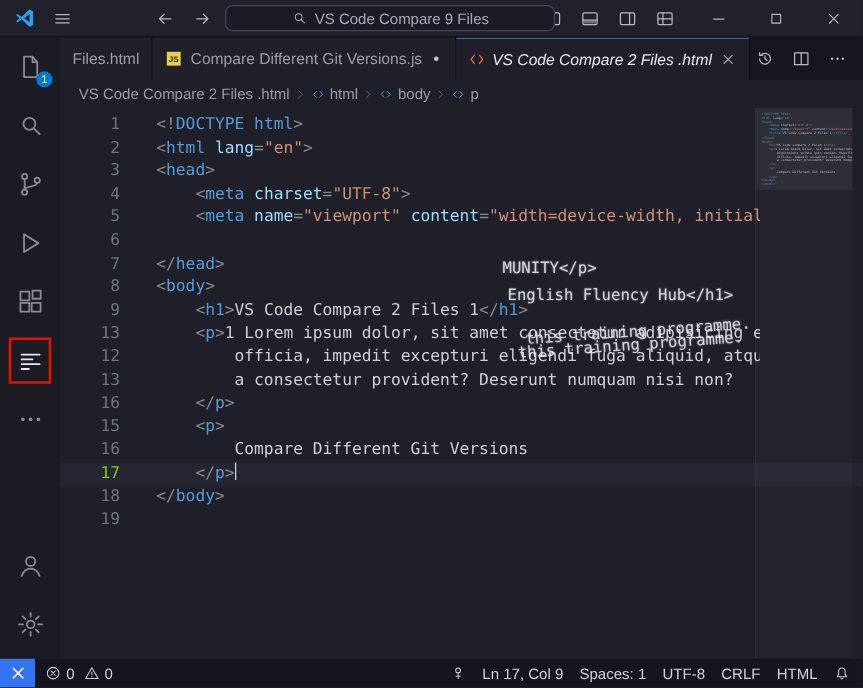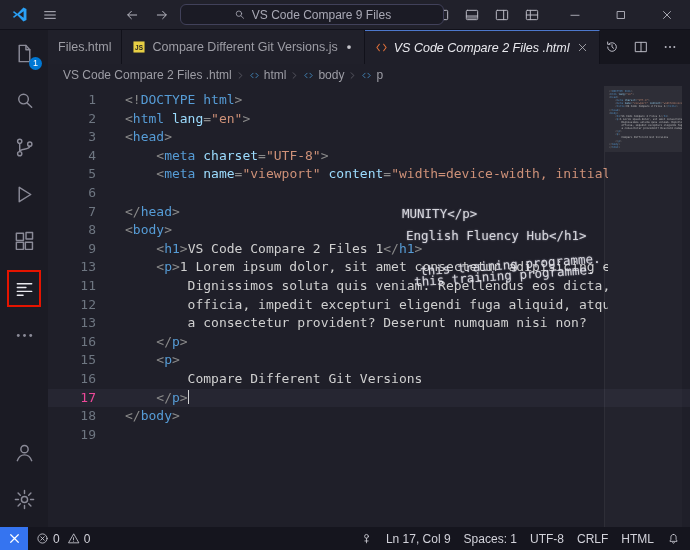--- a/index.html
+++ b/index.html
@@ -58,21 +58,21 @@
   .bc-item { display: flex; align-items: center; gap: 4px; cursor: pointer; }
   .bc-sep { color: #6a6a75; }
   .bc-sym { color: #4fa7e8; }
 
   
   .editor { flex: 1; position: relative; overflow: hidden; background: #1f1f29; }
   .lines { padding-top: 5px; font-family: "DejaVu Sans Mono", monospace; font-size: 13px; }
   .row { display: flex; height: 18.6px; line-height: 18.6px; white-space: pre; }
   .row.cur { background: rgba(140,140,175,0.07); }
   .num { flex: 0 0 48px; text-align: right; color: #6e7681; }
-  .row.cur .num { color: #ec4899; padding-left: 21px; }
+  .row.cur .num { color: #84cc16; padding-left: 21px; }
   .code { margin-left: 29px; flex: 1; overflow: hidden; margin-right: 82px; }
   .tk-t { color: #569cd6; }
   .tk-p { color: #8a8a8a; }
   .tk-a { color: #9cdcfe; }
   .tk-s { color: #ce9178; }
   .tk-x { color: #d0d0d0; }
   .cursor { display: inline-block; width: 1.5px; height: 14px; background: #d4d4d4; vertical-align: -2px;
             animation: blink 1s step-end infinite; }
   @keyframes blink { 50% { opacity: 0; } }
 
@@ -382,21 +382,20 @@
             <div class="row"><span class="num">1</span><span class="code"><span class="tk-p">&lt;!</span><span class="tk-t">DOCTYPE</span><span class="tk-x"> </span><span class="tk-t">html</span><span class="tk-p">&gt;</span></span></div>
             <div class="row"><span class="num">2</span><span class="code"><span class="tk-p">&lt;</span><span class="tk-t">html</span><span class="tk-x"> </span><span class="tk-a">lang</span><span class="tk-p">=</span><span class="tk-s">"en"</span><span class="tk-p">&gt;</span></span></div>
             <div class="row"><span class="num">3</span><span class="code"><span class="tk-p">&lt;</span><span class="tk-t">head</span><span class="tk-p">&gt;</span></span></div>
             <div class="row"><span class="num">4</span><span class="code"><span class="tk-x">    </span><span class="tk-p">&lt;</span><span class="tk-t">meta</span><span class="tk-x"> </span><span class="tk-a">charset</span><span class="tk-p">=</span><span class="tk-s">"UTF-8"</span><span class="tk-p">&gt;</span></span></div>
             <div class="row"><span class="num">5</span><span class="code"><span class="tk-x">    </span><span class="tk-p">&lt;</span><span class="tk-t">meta</span><span class="tk-x"> </span><span class="tk-a">name</span><span class="tk-p">=</span><span class="tk-s">"viewport"</span><span class="tk-x"> </span><span class="tk-a">content</span><span class="tk-p">=</span><span class="tk-s">"width=device-width, initial-sc</span></span></div>
             <div class="row"><span class="num">6</span></div>
             <div class="row"><span class="num">7</span><span class="code"><span class="tk-p">&lt;/</span><span class="tk-t">head</span><span class="tk-p">&gt;</span></span></div>
             <div class="row"><span class="num">8</span><span class="code"><span class="tk-p">&lt;</span><span class="tk-t">body</span><span class="tk-p">&gt;</span></span></div>
             <div class="row"><span class="num">9</span><span class="code"><span class="tk-x">    </span><span class="tk-p">&lt;</span><span class="tk-t">h1</span><span class="tk-p">&gt;</span><span class="tk-x">VS Code Compare 2 Files 1</span><span class="tk-p">&lt;/</span><span class="tk-t">h1</span><span class="tk-p">&gt;</span></span></div>
             <div class="row"><span class="num">13</span><span class="code"><span class="tk-x">    </span><span class="tk-p">&lt;</span><span class="tk-t">p</span><span class="tk-p">&gt;</span><span class="tk-x">1 Lorem ipsum dolor, sit amet consectetur adipisicing elit</span></span></div>
-            <div class="row"><span class="num">11</span><span class="code"><span class="tk-x">        Dignissimos soluta quis veniam. Repellendus eos dicta,</span></span></div>
             <div class="row"><span class="num">12</span><span class="code"><span class="tk-x">        officia, impedit excepturi eligendi fuga aliquid, atque d</span></span></div>
             <div class="row"><span class="num">13</span><span class="code"><span class="tk-x">        a consectetur provident? Deserunt numquam nisi non?</span></span></div>
             <div class="row"><span class="num">16</span><span class="code"><span class="tk-x">    </span><span class="tk-p">&lt;/</span><span class="tk-t">p</span><span class="tk-p">&gt;</span></span></div>
             <div class="row"><span class="num">15</span><span class="code"><span class="tk-x">    </span><span class="tk-p">&lt;</span><span class="tk-t">p</span><span class="tk-p">&gt;</span></span></div>
             <div class="row"><span class="num">16</span><span class="code"><span class="tk-x">        Compare Different Git Versions</span></span></div>
             <div class="row cur"><span class="num">17</span><span class="code"><span class="tk-x">    </span><span class="tk-p">&lt;/</span><span class="tk-t">p</span><span class="tk-p">&gt;</span><span class="cursor"></span></span></div>
             <div class="row"><span class="num">18</span><span class="code"><span class="tk-p">&lt;/</span><span class="tk-t">body</span><span class="tk-p">&gt;</span></span></div>
             <div class="row"><span class="num">19</span></div>
           </div>
         <div class="ghosts">

